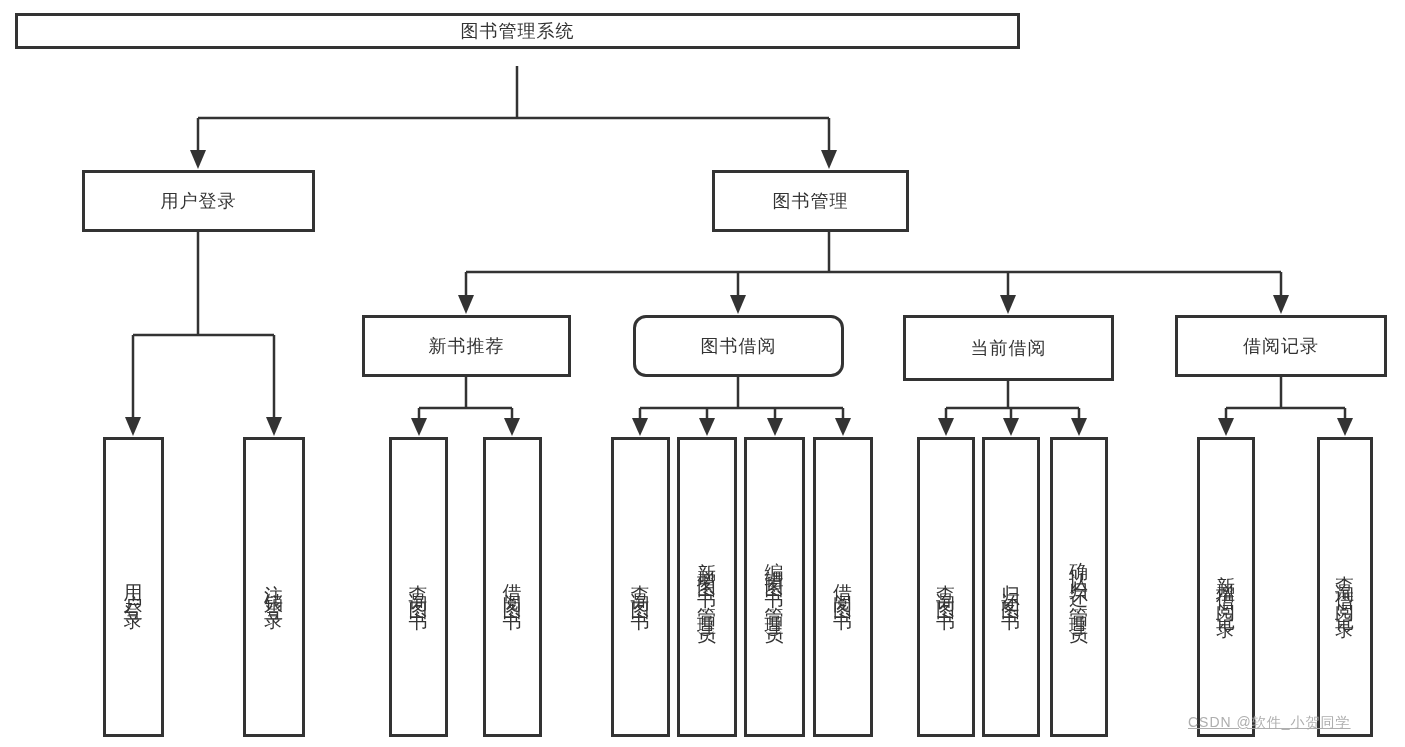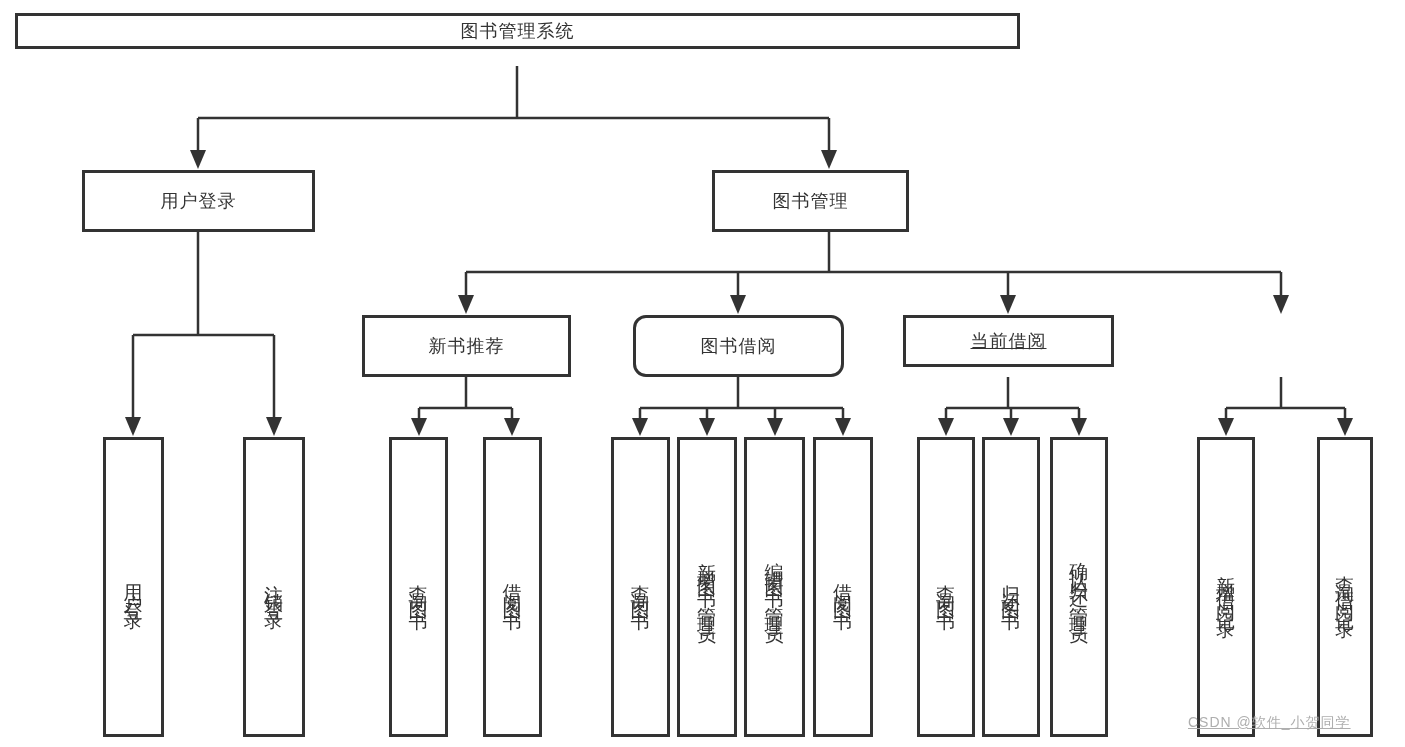--- a/index.html
+++ b/index.html
@@ -131,22 +131,25 @@
   <div class="hbox" style="left:712px;top:170px;width:197px;height:62px;">
     <span>图书管理</span>
   </div>
 
   <div class="hbox" style="left:362px;top:315px;width:209px;height:62px;">
     <span>新书推荐</span>
   </div>
   <div class="hbox" style="left:633px;top:315px;width:211px;height:62px;border-radius:13px;">
     <span>图书借阅</span>
   </div>
-  <div class="hbox" style="left:903px;top:315px;width:211px;height:52px;text-decoration:underline;">
+  <div class="hbox" style="left:903px;top:315px;width:211px;height:66px;">
     <span>当前借阅</span>
+  </div>
+  <div class="hbox" style="left:1175px;top:315px;width:212px;height:62px;">
+    <span>借阅记录</span>
   </div>
 
   <div class="vbox" style="left:103px;width:61px;">
     <span>用户登录</span>
   </div>
   <div class="vbox" style="left:243px;width:62px;">
     <span>注销登录</span>
   </div>
 
   <div class="vbox" style="left:389px;width:59px;">

